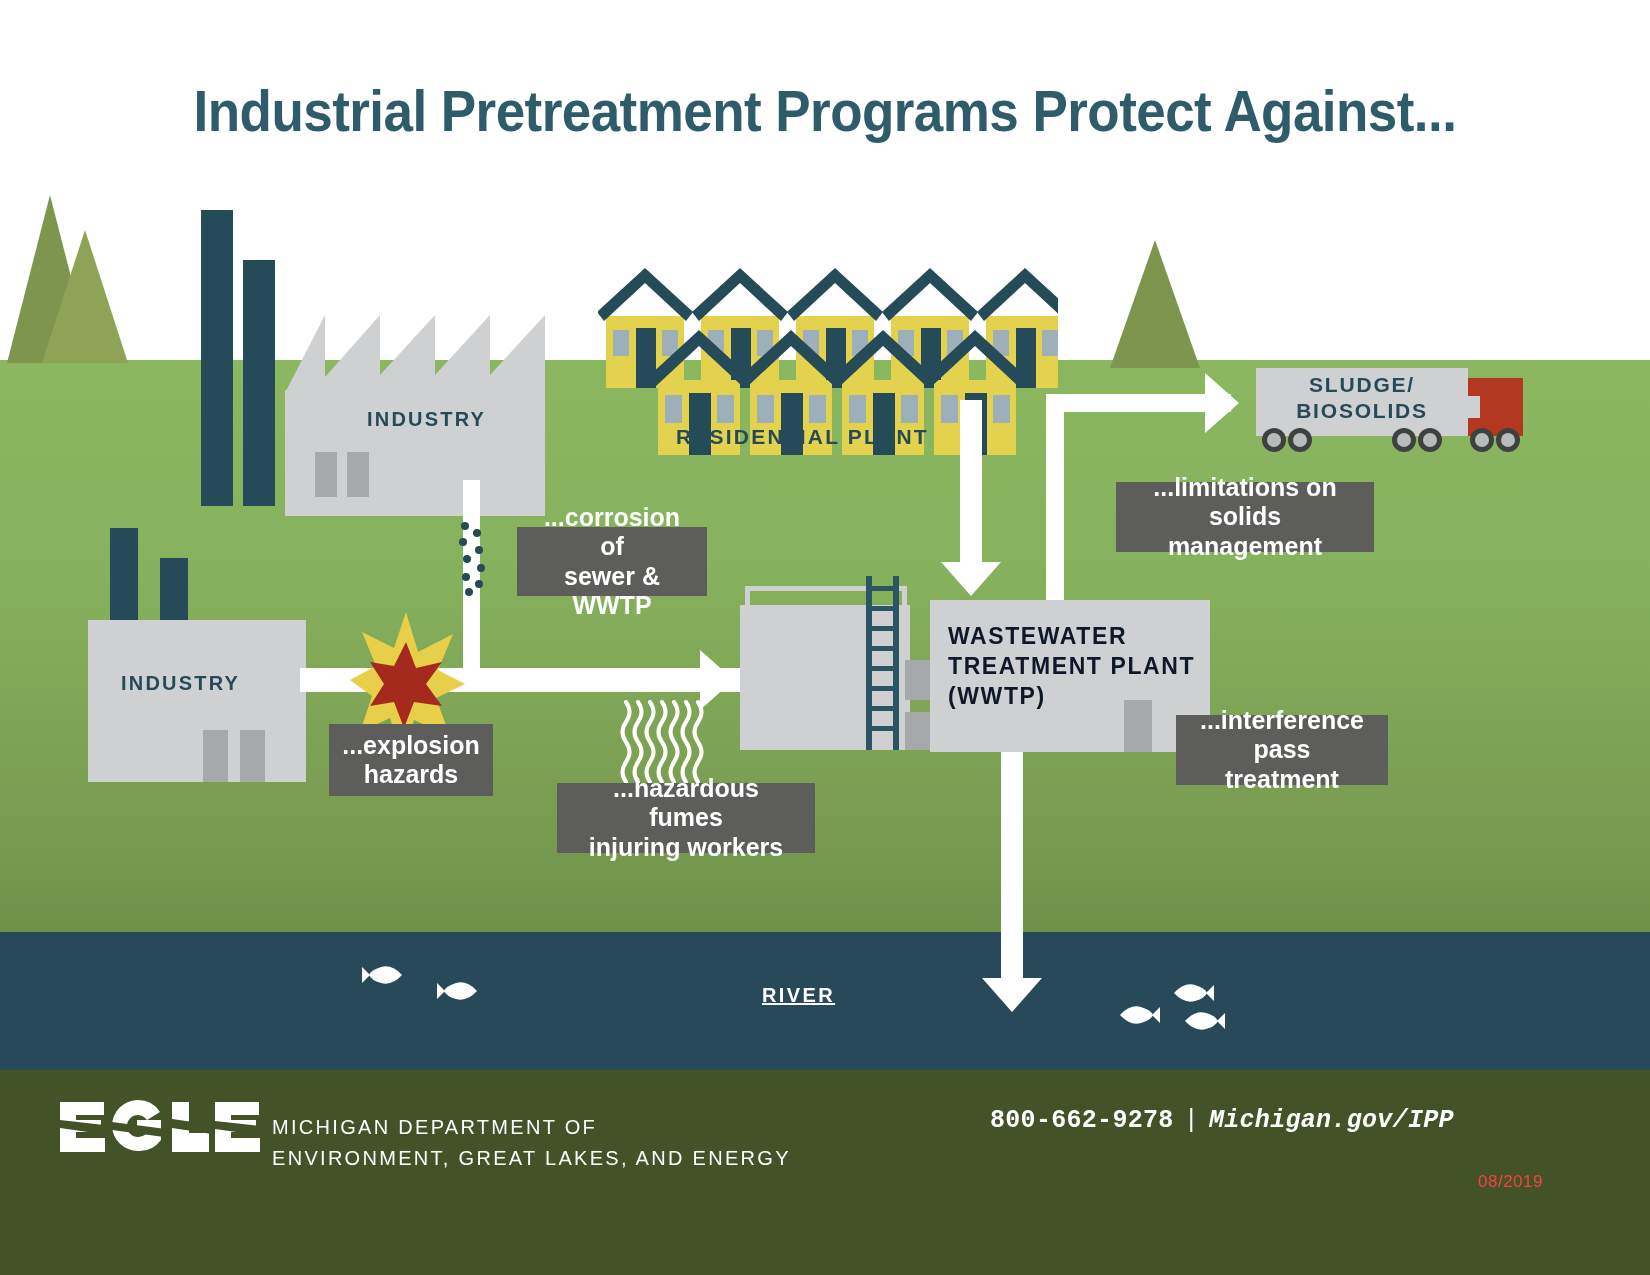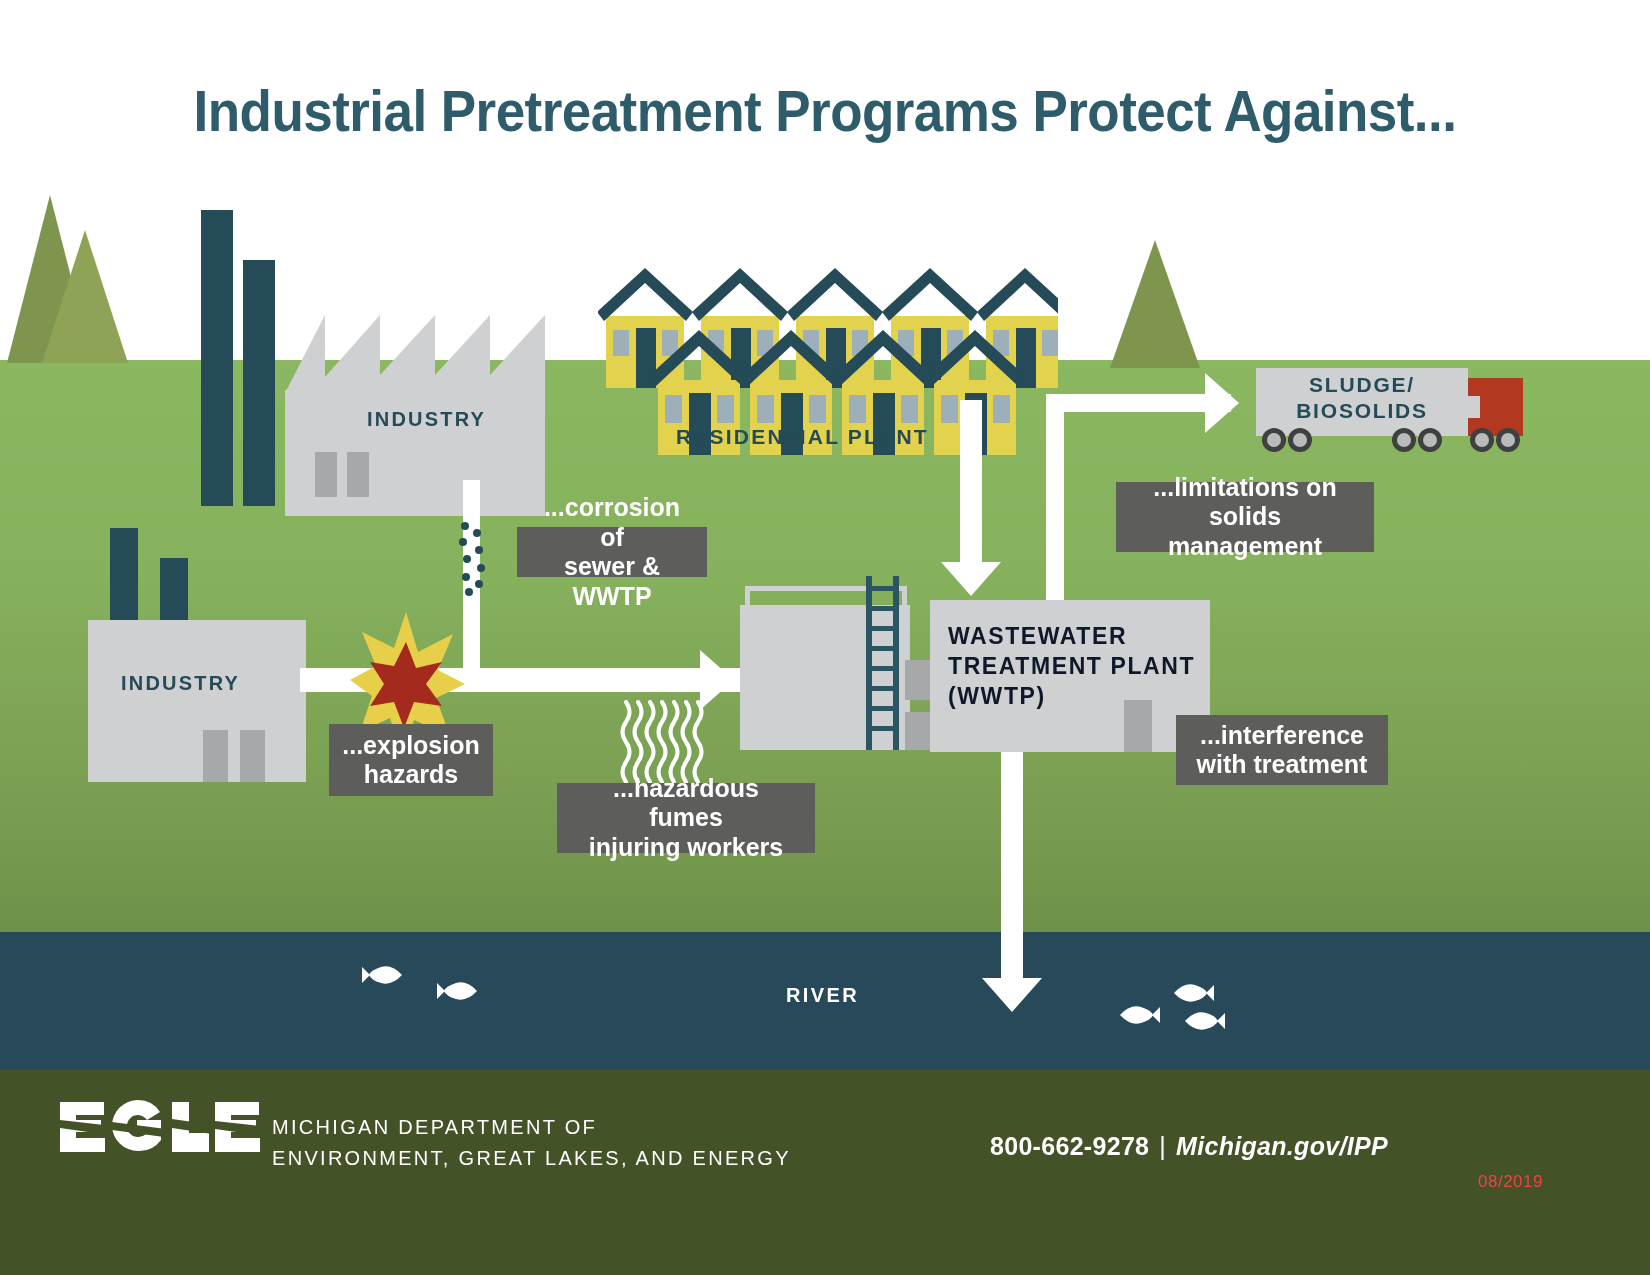--- a/index.html
+++ b/index.html
@@ -84,22 +84,22 @@
 
   
   .egle-logo{position:absolute;left:60px;top:1098px;}
   .footer-dept{
     position:absolute;left:272px;top:1112px;
     color:#ffffff;font-size:20px;font-weight:normal;
     letter-spacing:2.3px;line-height:1.55;
     white-space:pre-line;
   }
   .footer-contact{
-    position:absolute;left:990px;top:1132px;
-    color:#ffffff;font-size:25px;font-weight:bold;letter-spacing:0.3px;
+    position:absolute;left:990px;top:1106px;
+    color:#ffffff;font-size:25px;font-weight:bold;letter-spacing:0.3px;font-family:Liberation Mono, monospace;
   }
   .footer-contact .url{font-style:italic;font-weight:bold;}
   .footer-contact .sep{font-weight:normal;padding:0 10px;}
   .footer-date{
     position:absolute;left:1478px;top:1172px;
     color:#ef4444;font-size:17px;letter-spacing:0.5px;
   }
 
   
   .truck-trailer{position:absolute;background:#cfd0d1;}
@@ -327,37 +327,37 @@
         <i></i>
       </div>
     <div class="wheel" style="left:1470px;top:428px;width:24px;height:24px;">
         <i></i>
       </div>
     <div class="wheel" style="left:1496px;top:428px;width:24px;height:24px;">
         <i></i>
       </div>
   </div>
 
-  <div class="callout" style="left:517px;top:527px;width:190px;height:50px;text-align:center;">...corrosion of
+  <div class="callout" style="left:517px;top:527px;width:190px;height:69px;text-align:center;">...corrosion of
 sewer &amp; WWTP</div>
 
   <div class="callout" style="left:329px;top:724px;width:164px;height:72px;">...explosion
 hazards</div>
 
   <div class="callout" style="left:557px;top:783px;width:258px;height:70px;">...hazardous fumes
 injuring workers</div>
 
 
   <div class="callout" style="left:1116px;top:482px;width:258px;height:70px;">...limitations on
 solids management</div>
 
   <div class="callout" style="left:1176px;top:715px;width:212px;height:70px;">...interference
-with treatment</div>
-
-  <div class="river-label" style="left:786px;top:984px;">RIVER</div>
+pass treatment</div>
+
+  <div class="river-label" style="left:762px;top:984px;text-decoration:underline;">RIVER</div>
 
   <svg class="fish" style="left:362px;top:962px;width:42px;height:26px">
     <path d="M40 13 q-10 -11 -21 -8 q-10 3 -12 8 q2 5 12 8 q11 3 21 -8 z" fill="#ffffff"></path>
     <polygon points="0,5 8,13 0,21" fill="#ffffff"></polygon>
   </svg>
   <svg class="fish" style="left:437px;top:978px;width:42px;height:26px">
     <path d="M40 13 q-10 -11 -21 -8 q-10 3 -12 8 q2 5 12 8 q11 3 21 -8 z" fill="#ffffff"></path>
     <polygon points="0,5 8,13 0,21" fill="#ffffff"></polygon>
   </svg>
   <svg class="fish" style="left:1118px;top:1002px;width:42px;height:26px">

